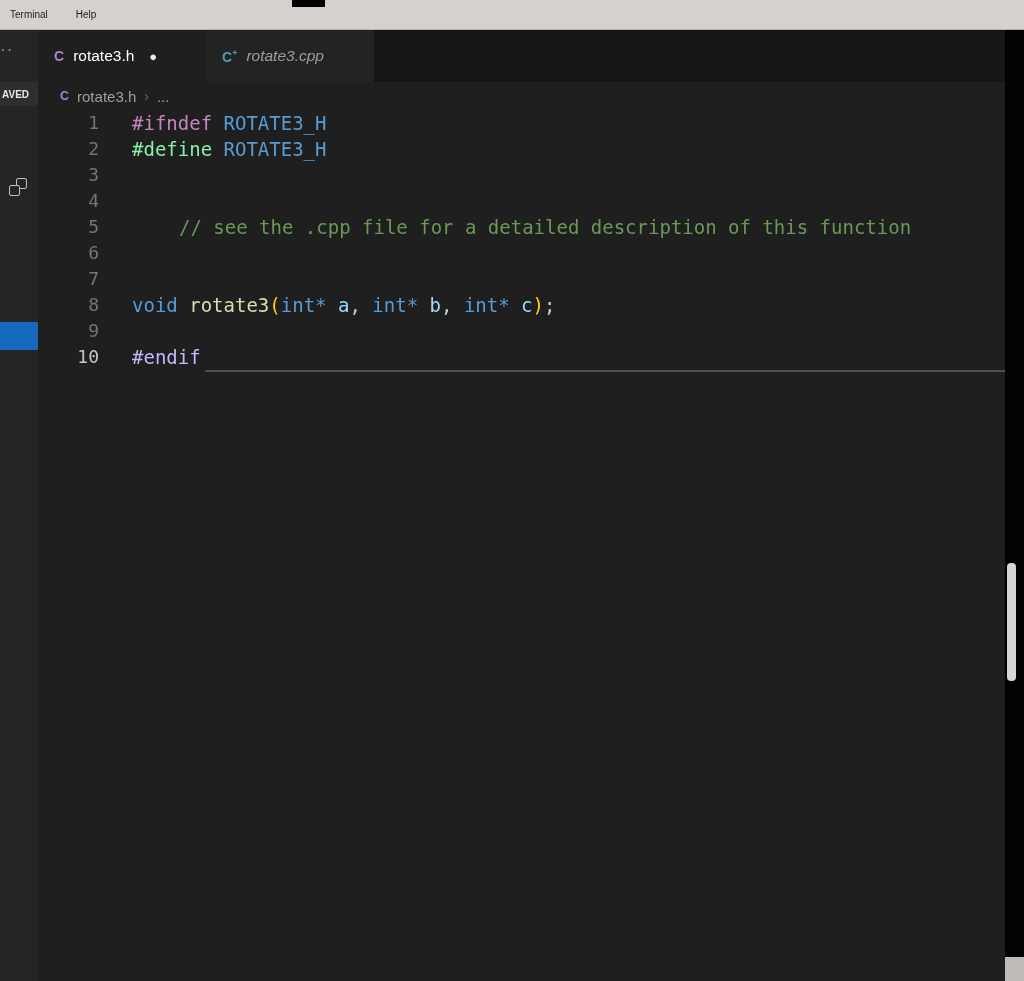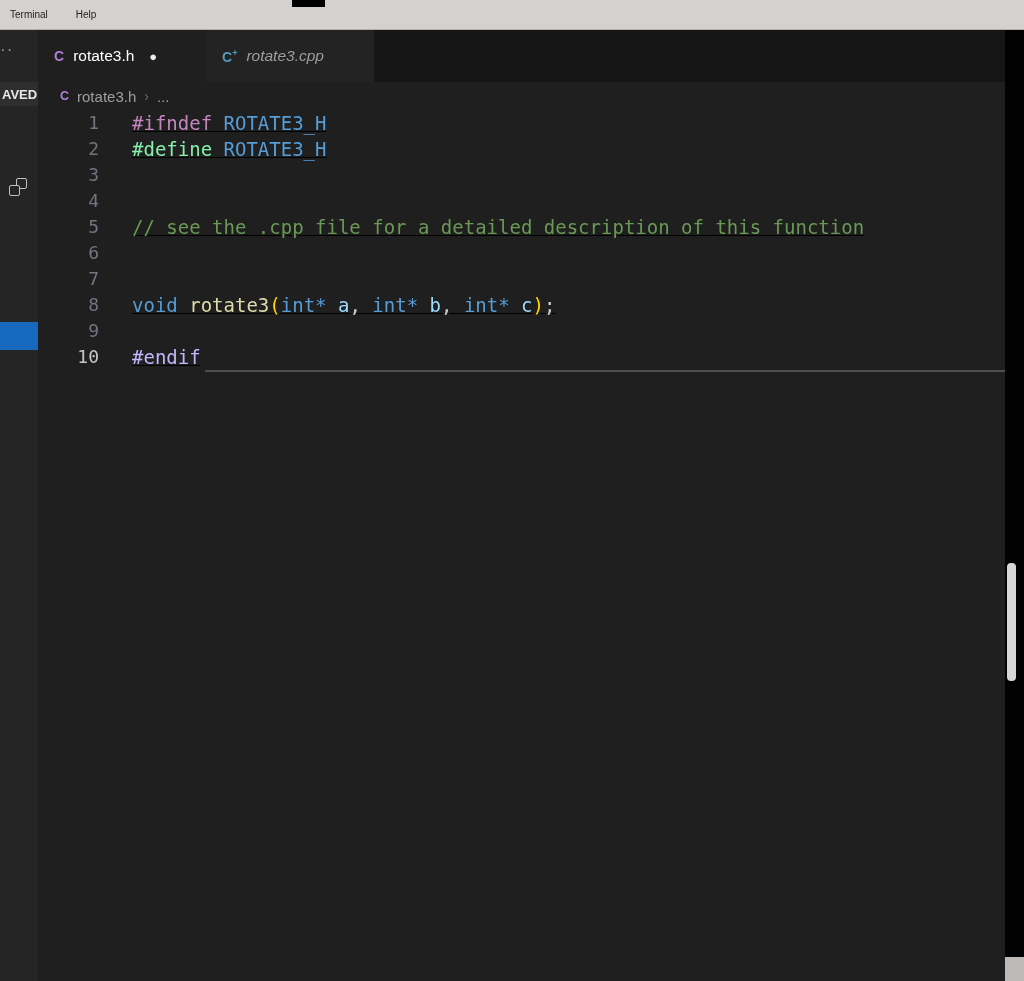--- a/index.html
+++ b/index.html
@@ -16,21 +16,21 @@
   .top-notch { position: absolute; top: 0; left: 292px; width: 33px; height: 7px;
     background: #000; z-index: 6; }
 
   
   .left-strip { position: absolute; left: 0; top: 30px; width: 38px; height: 951px;
     background: #252526; overflow: hidden; }
   .dots { position: absolute; top: 10px; left: 0; font-size: 17px; color: #9a9a9a;
     letter-spacing: 1px; }
   .badge-row { position: absolute; top: 52px; left: 0; width: 38px; height: 24px;
     background: #2e2e30; display: flex; align-items: center; padding-left: 2px;
-    font-size: 13px; font-weight: bold; color: #e8e8e8; }
+    font-size: 10px; font-weight: bold; color: #e8e8e8; }
   .split-icon { position: absolute; top: 148px; left: 9px; width: 18px; height: 18px; }
   .split-icon .sq { position: absolute; width: 11px; height: 11px;
     border: 1.5px solid #c0c0c0; border-radius: 2px; }
   .split-icon .back { right: 0; top: 0; }
   .split-icon .front { left: 0; bottom: 0; background: #252526; }
   .sel-highlight { position: absolute; top: 292px; left: 0; width: 38px; height: 28px;
     background: #1769c0; }
 
   
   .editor-pane { position: absolute; left: 38px; top: 30px; width: 967px; height: 951px;
@@ -54,21 +54,21 @@
     color: #9f9f9f; font-size: 15px; }
   .breadcrumbs .file-icon { font-size: 12.5px; }
   .crumb-sep { color: #6d6d6d; font-size: 14px; }
   .crumb { cursor: default; }
 
   .code-lines { position: absolute; top: 80px; left: 0; width: 100%;
     font-family: "DejaVu Sans Mono", monospace; font-size: 19px; }
   .code-line { height: 26px; line-height: 26px; white-space: pre; display: flex; }
   .ln { width: 61px; text-align: right; color: #6e7681; font-size: 18px; flex: none; }
   .ln.active { color: #c6c6c6; }
-  .lc { margin-left: 33px; text-decoration: underline; }
+  .lc { margin-left: 33px; }
 
   .cursor-line-border { position: absolute; left: 167px; right: 0; top: 340px;
     height: 2px; background: #4f4f4f; }
 
   
   .right-strip { position: absolute; left: 1005px; top: 30px; width: 19px; height: 951px;
     background: #020202; }
   .scroll-thumb { position: absolute; left: 2px; top: 533px; width: 9px; height: 118px;
     background: #d6d6d6; border-radius: 4px; }
   .corner { position: absolute; left: 0; top: 927px; width: 19px; height: 24px;
@@ -116,21 +116,21 @@
       <span class="crumb">rotate3.h</span>
       <span class="crumb-sep">›</span>
       <span class="crumb">...</span>
     </div>
 
     <div class="code-lines">
         <div class="code-line"><span class="ln">1</span><span class="lc"><span style="color: rgb(197, 134, 192);">#ifndef</span><span style="color: rgb(204, 204, 204);"> </span><span style="color: rgb(86, 156, 214);">ROTATE3_H</span></span></div>
         <div class="code-line"><span class="ln">2</span><span class="lc"><span style="color: #86efac;">#define</span><span style="color: rgb(204, 204, 204);"> </span><span style="color: rgb(86, 156, 214);">ROTATE3_H</span></span></div>
         <div class="code-line"><span class="ln">3</span><span class="lc"></span></div>
         <div class="code-line"><span class="ln">4</span></div>
-        <div class="code-line"><span class="ln">5</span><span class="lc"><span style="color: rgb(106, 153, 85);">// see the .cpp file for a detailed description of this function</span></span></div>
+        <div class="code-line"><span class="ln">5</span><span class="lc"><span style="color: rgb(106, 153, 85); margin-left: 47px;">// see the .cpp file for a detailed description of this function</span></span></div>
         <div class="code-line"><span class="ln">6</span><span class="lc"></span></div>
         <div class="code-line"><span class="ln">7</span><span class="lc"></span></div>
         <div class="code-line"><span class="ln">8</span><span class="lc"><span style="color: rgb(86, 156, 214);">void</span><span style="color: rgb(204, 204, 204);"> </span><span style="color: rgb(220, 220, 170);">rotate3</span><span style="color: rgb(255, 215, 0);">(</span><span style="color: rgb(86, 156, 214);">int*</span><span style="color: rgb(204, 204, 204);"> </span><span style="color: rgb(156, 220, 254);">a</span><span style="color: rgb(204, 204, 204);">, </span><span style="color: rgb(86, 156, 214);">int*</span><span style="color: rgb(204, 204, 204);"> </span><span style="color: rgb(156, 220, 254);">b</span><span style="color: rgb(204, 204, 204);">, </span><span style="color: rgb(86, 156, 214);">int*</span><span style="color: rgb(204, 204, 204);"> </span><span style="color: rgb(156, 220, 254);">c</span><span style="color: rgb(255, 215, 0);">)</span><span style="color: rgb(204, 204, 204);">;</span></span></div>
         <div class="code-line"><span class="ln">9</span><span class="lc"></span></div>
         <div class="code-line"><span class="ln active">10</span><span class="lc"><span style="color: #c4b5fd; margin-top: 48px;">#endif</span></span></div>
       </div>
 
     <div class="cursor-line-border"></div>
   </div>
 

